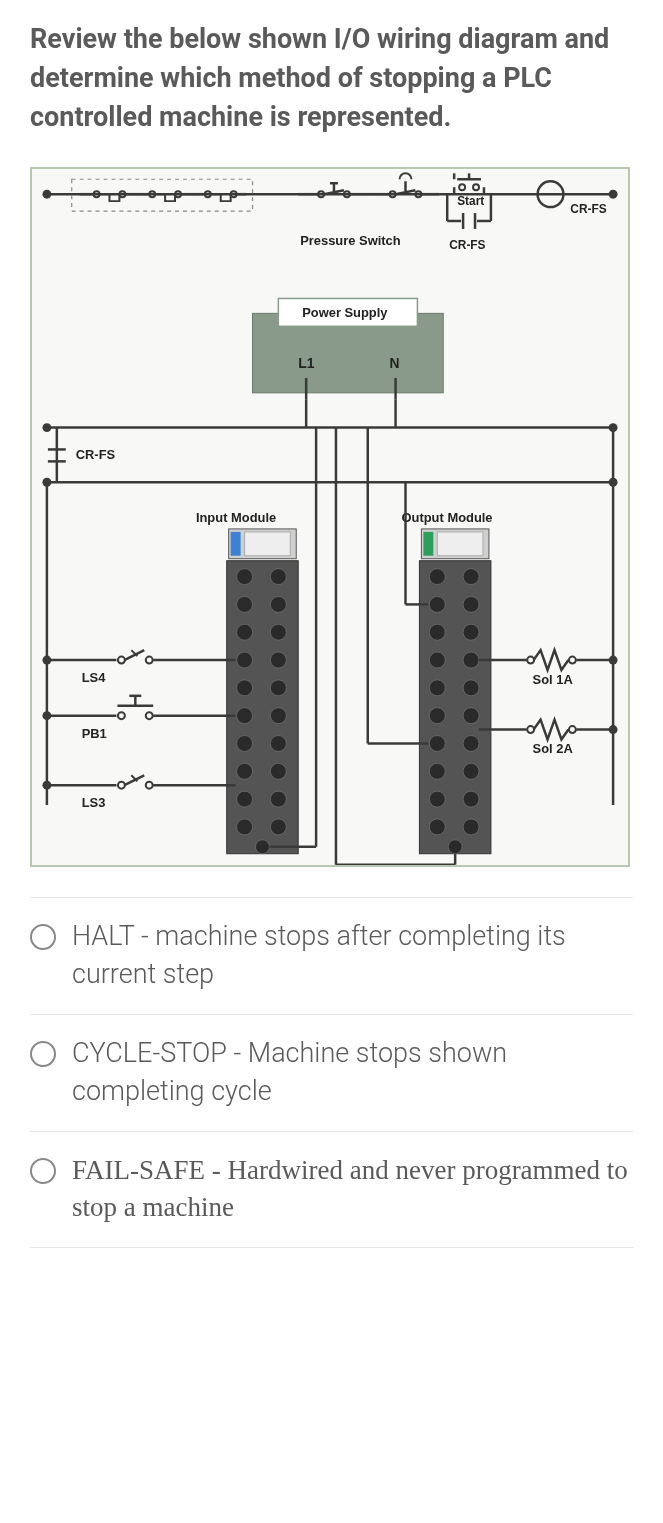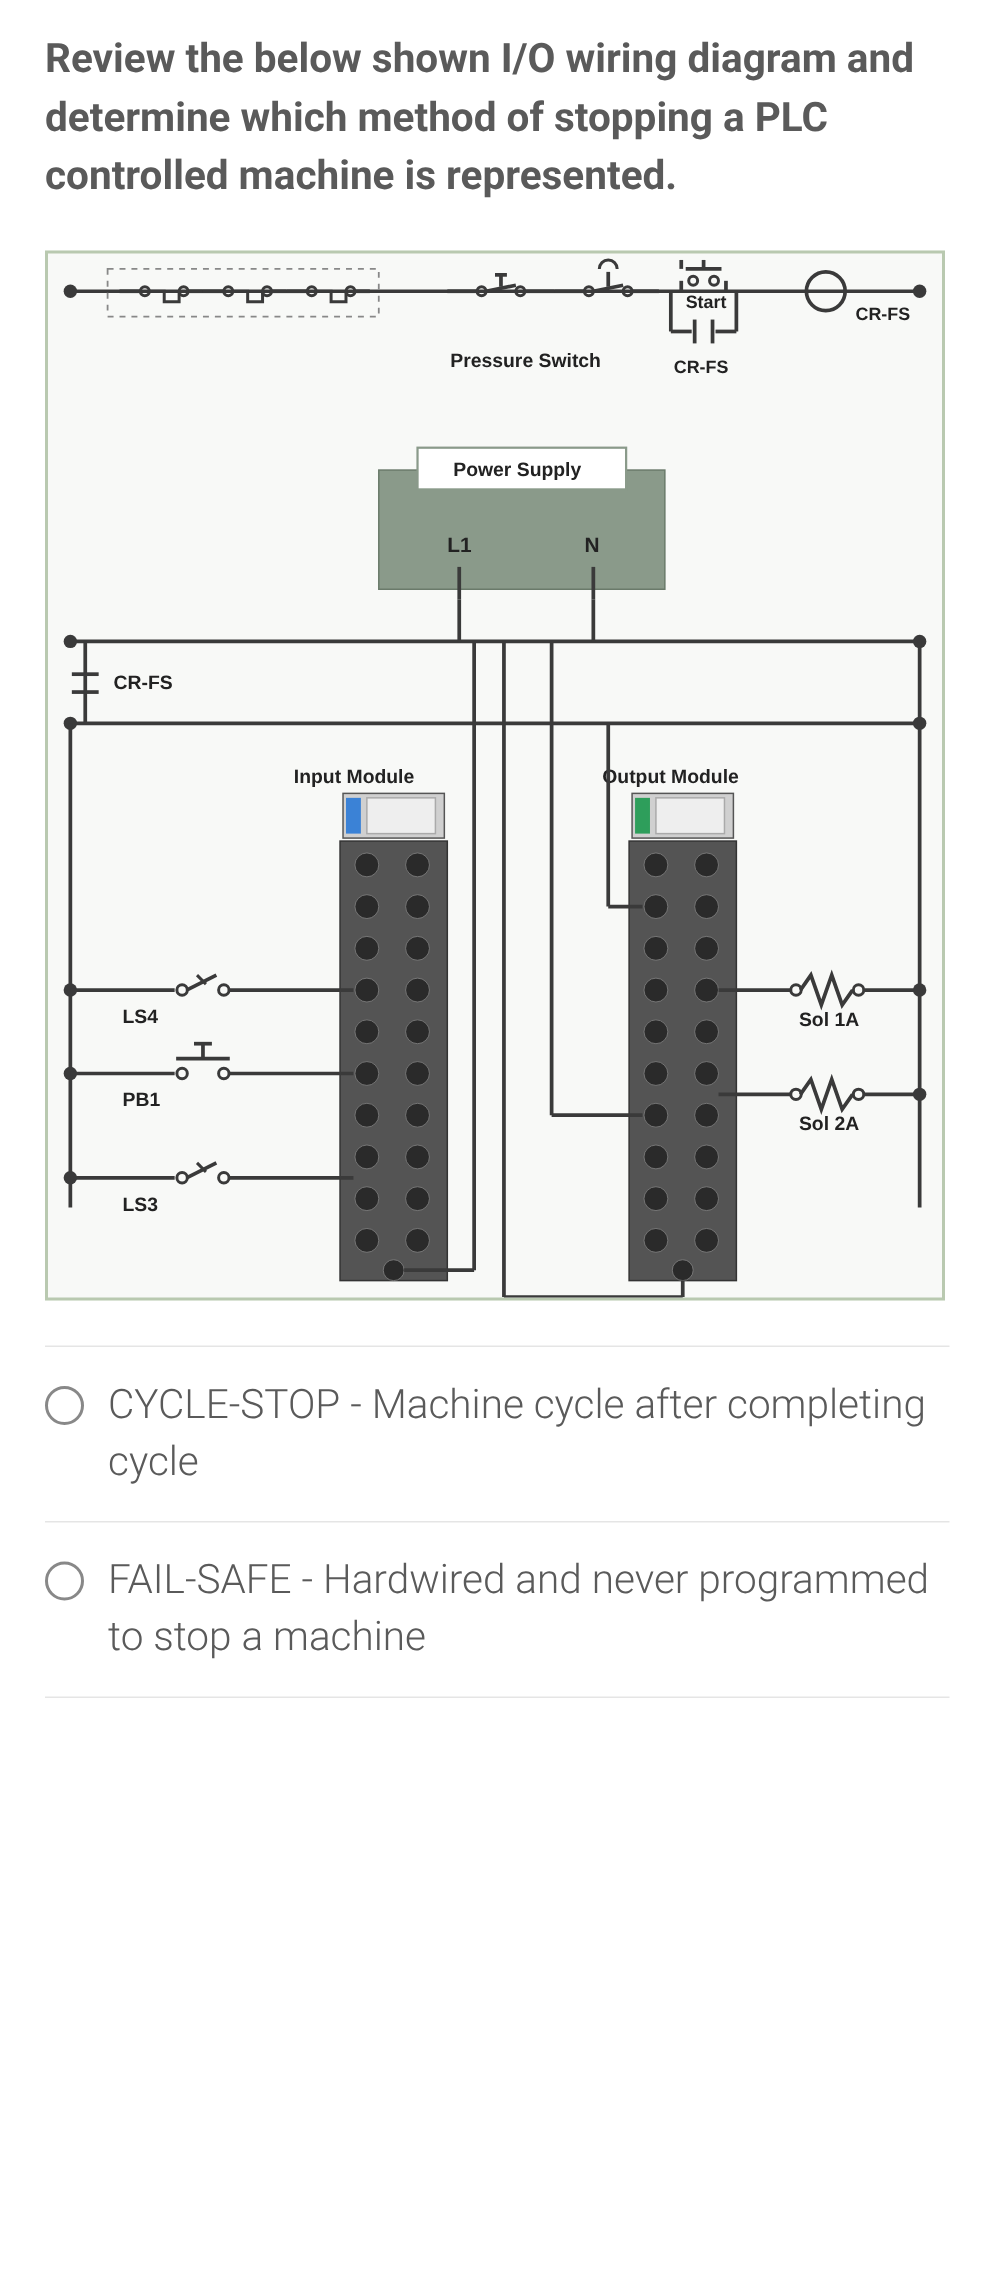--- a/index.html
+++ b/index.html
@@ -28,21 +28,21 @@
   }
   svg { display: block; }
   .options { margin-top: 20px; }
   .option {
     display: flex;
     align-items: flex-start;
     padding: 20px 0;
     border-top: 1px solid #e5e5e5;
     gap: 16px;
   }
-  .option:last-child { border-bottom: 1px solid #e5e5e5; }
+  .option:last-child { border-bottom: 1px solid #e5e5e5; font-family: Liberation Serif, serif; }
   .radio {
     width: 26px;
     height: 26px;
     border: 2px solid #888;
     border-radius: 50%;
     flex-shrink: 0;
     margin-top: 6px;
   }
   .option-text {
     font-size: 27px;
@@ -285,19 +285,23 @@
     <line x1="548" y1="564" x2="585" y2="564" stroke="#3a3a3a" stroke-width="2.5"></line>
     <circle cx="585" cy="564" r="4.5" fill="#3a3a3a"></circle>
     <text x="504" y="588" font-size="13" font-weight="bold" fill="#222">Sol 2A</text>
 
   </svg>
 </div>
 
 <div class="options">
   <div class="option">
     <div class="radio"></div>
-    <div class="option-text">CYCLE-STOP - Machine cycle after completing cycle</div>
+    <div class="option-text">HALT - machine stops after completing its current step</div>
+  </div>
+  <div class="option">
+    <div class="radio"></div>
+    <div class="option-text">CYCLE-STOP - Machine stops shown completing cycle</div>
   </div>
   <div class="option">
     <div class="radio"></div>
     <div class="option-text">FAIL-SAFE - Hardwired and never programmed to stop a machine</div>
   </div>
 </div>
 
 </body></html>

